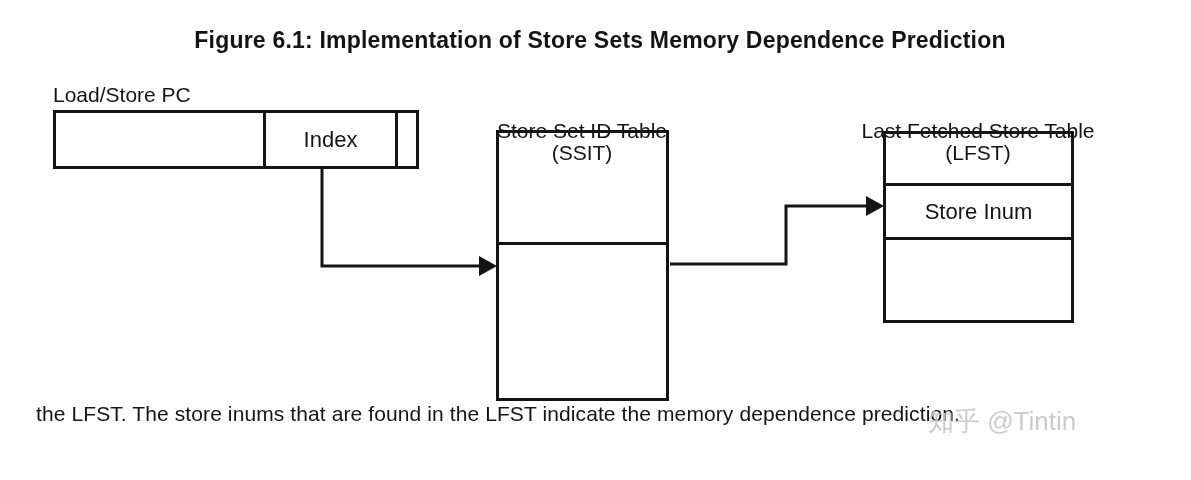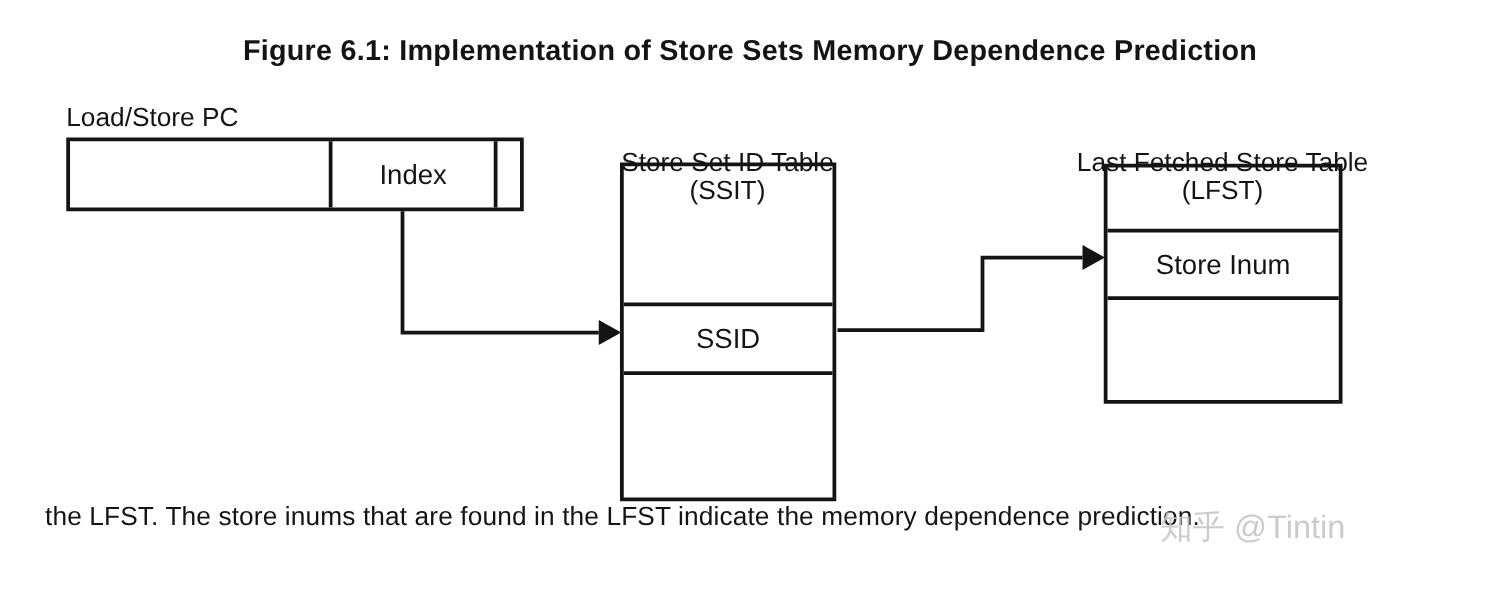--- a/index.html
+++ b/index.html
@@ -123,23 +123,20 @@
     </div>
     <div class="pc-seg-low"></div>
   </div>
 
   <div class="tbl-label" style="left:452px; top:76px; width:260px;">
     <div>Store Set ID Table</div>
     <div>(SSIT)</div>
   </div>
   <div class="diagram-box ssit-box">
     <div class="ssit-row-top"></div>
-    <div class="ssit-row-mid">
-      <span>SSID</span>
-    </div>
     <div class="ssit-row-bottom"></div>
   </div>
 
   <div class="tbl-label" style="left:848px; top:76px; width:260px;">
     <div>Last Fetched Store Table</div>
     <div>(LFST)</div>
   </div>
   <div class="diagram-box lfst-box">
     <div class="lfst-row-top"></div>
     <div class="lfst-row-mid">

